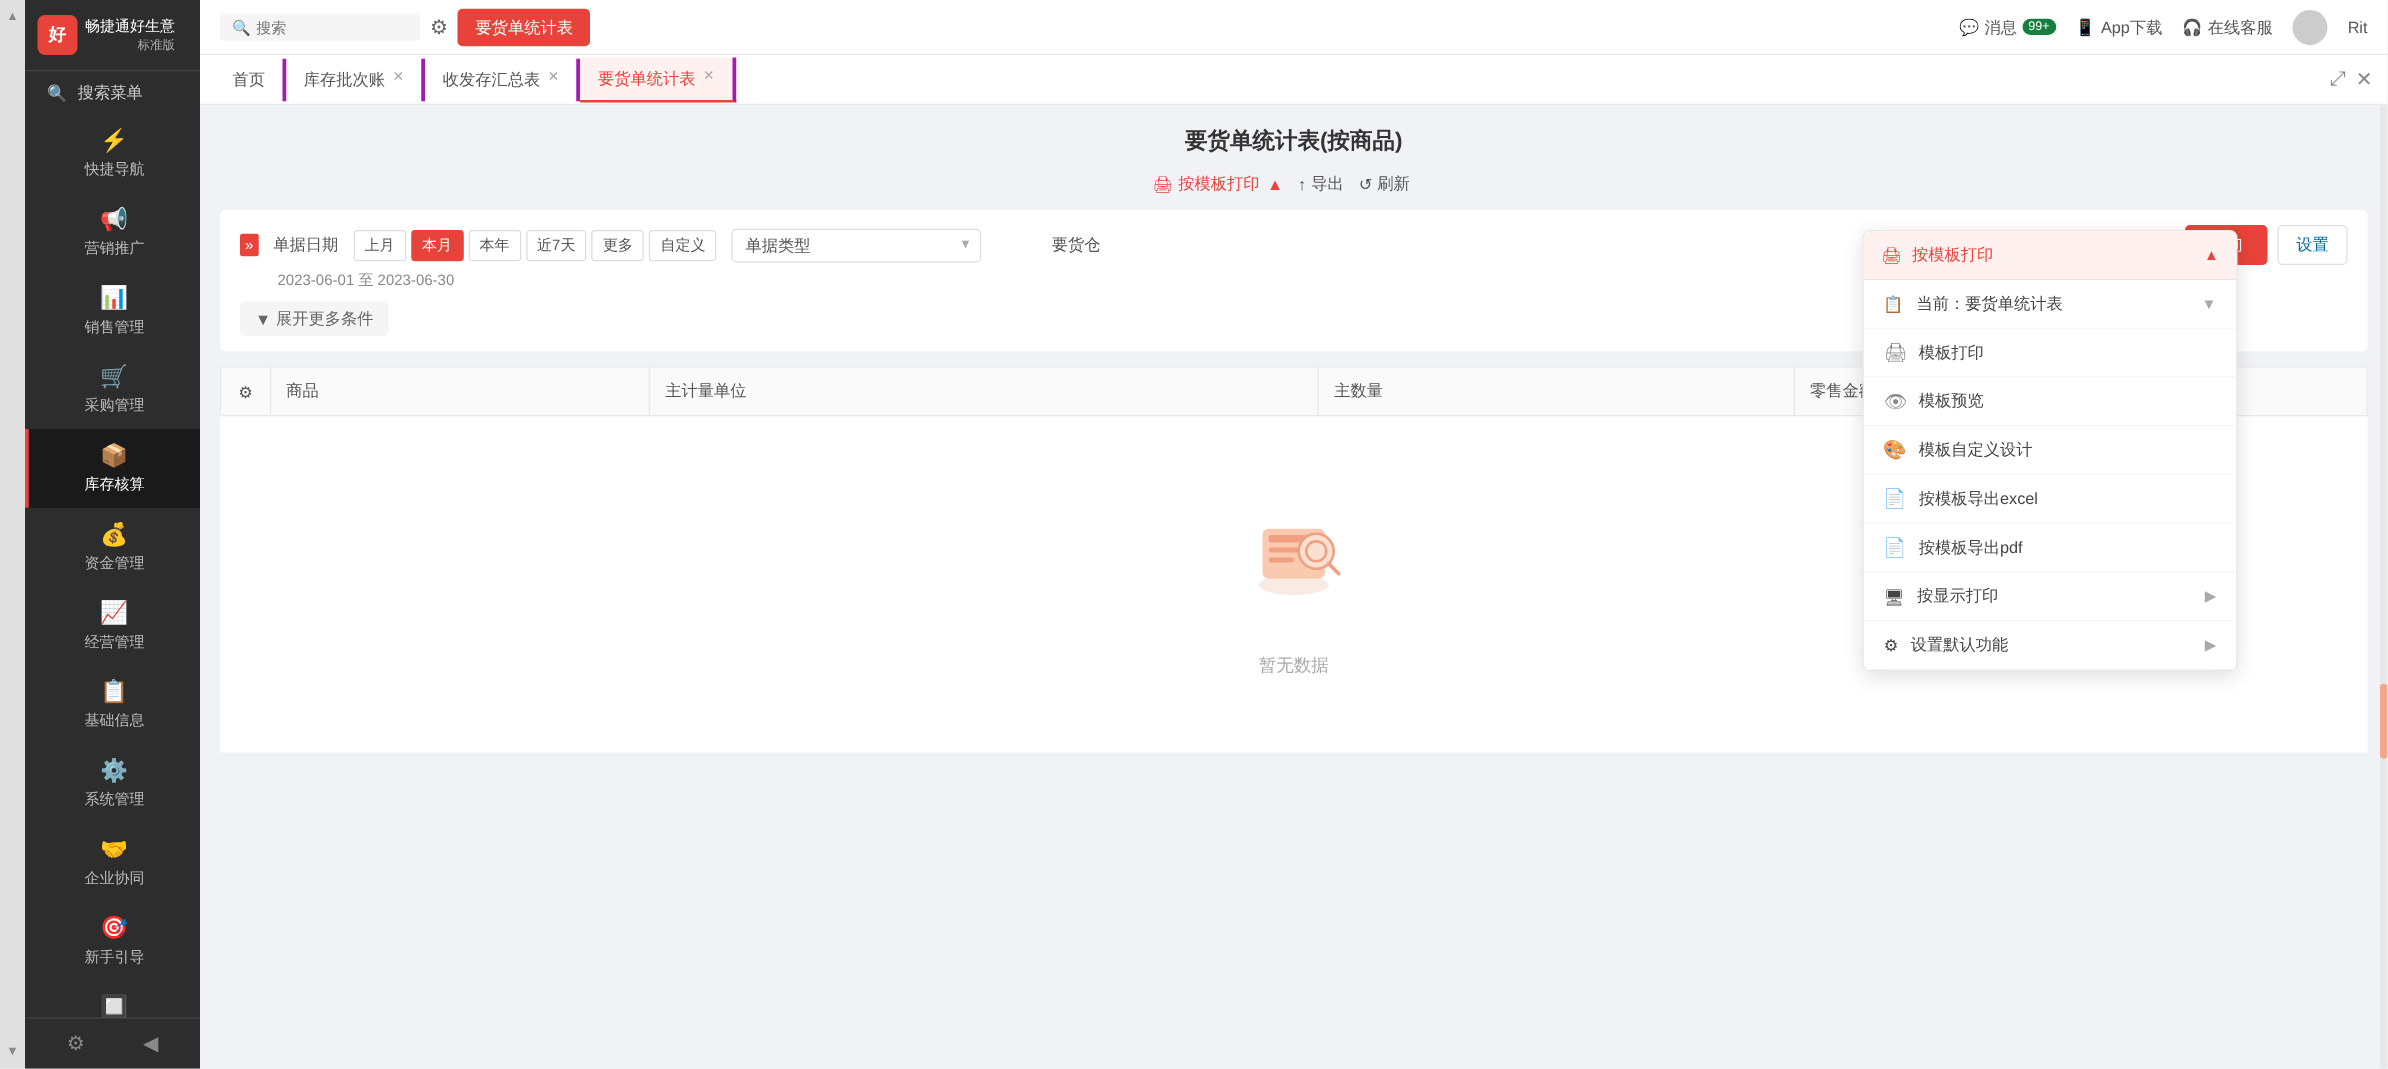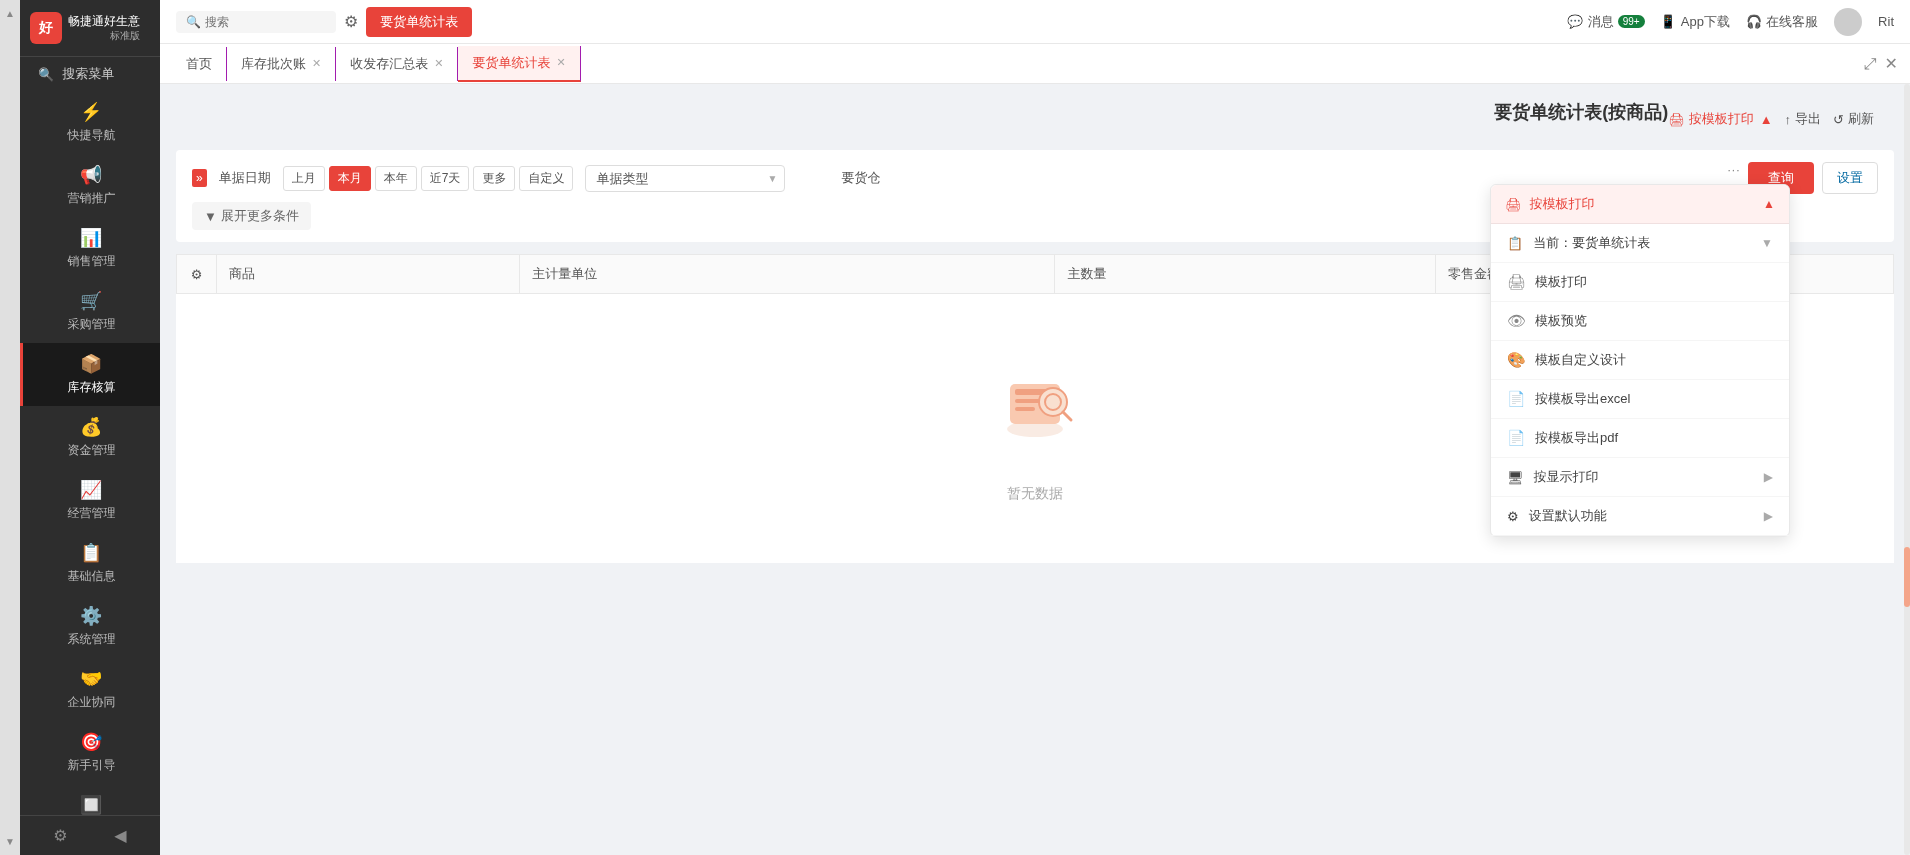--- a/index.html
+++ b/index.html
@@ -37,21 +37,21 @@
     .top-bar-gear { color: #666; cursor: pointer; font-size: 16px; }
     .top-bar-trial { background: #e8433a; color: white; border: none; border-radius: 4px; padding: 6px 14px; cursor: pointer; font-size: 13px; }
     .top-bar-right { display: flex; align-items: center; gap: 16px; }
     .top-bar-item { display: flex; align-items: center; gap: 4px; color: #555; cursor: pointer; font-size: 13px; }
     .top-bar-badge { background: #15803d; color: white; border-radius: 10px; font-size: 10px; padding: 1px 5px; }
     .top-bar-avatar { width: 28px; height: 28px; background: #ccc; border-radius: 50%; }
     .top-bar-username { color: #555; font-size: 13px; }
 
     
     .tabs-bar { background: #fff; height: 40px; display: flex; align-items: center; padding: 0 12px; border-bottom: 1px solid #e8e8e8; }
-    .tab { display: flex; align-items: center; padding: 8px 14px; cursor: pointer; font-size: 13px; color: #555; border-right: 1px solid #a21caf; white-space: nowrap; }
+    .tab { display: flex; align-items: flex-start; padding: 8px 14px; cursor: pointer; font-size: 13px; color: #555; border-right: 3px solid #a21caf; white-space: nowrap; }
     .tab.active { background: #fff1f0; color: #e8433a; border-bottom: 2px solid #e8433a; }
     .tab-close { margin-left: 6px; font-size: 11px; color: #aaa; cursor: pointer; }
     .tabs-actions { margin-left: auto; display: flex; align-items: center; gap: 8px; }
     .tab-expand { cursor: pointer; font-size: 16px; color: #888; }
 
     
     .page-content { flex: 1; padding: 16px; overflow: auto; position: relative; }
     .page-title { font-size: 18px; font-weight: bold; color: #333; margin-bottom: 14px; }
 
     
@@ -227,21 +227,21 @@
         <span>要货单统计表</span>
         <span class="tab-close">✕</span>
       </div>
       <div class="tabs-actions">
         <span class="tab-expand">⤢</span>
         <span class="tab-expand">✕</span>
       </div>
     </div>
 
     <div class="page-content">
-      <div style="display:flex; align-items:center; justify-content:flex-end; margin-bottom:12px;">
+      <div style="display:flex; align-items:center; justify-content:space-between; margin-bottom:12px;flex-direction:column;">
         <h2 class="page-title">要货单统计表(按商品)</h2>
         <div style="display:flex; gap:12px; align-items:center; margin-right:20px;">
           <div style="display:flex; align-items:center; gap:4px; cursor:pointer; color:#e8433a; font-size:13px; position:relative;">
             <span>🖨</span>
             <span>按模板打印</span>
             <span style="margin-left:2px;">▲</span>
           </div>
           <div style="display:flex; align-items:center; gap:4px; cursor:pointer; color:#555; font-size:13px;">
             <span>↑</span>
             <span>导出</span>
@@ -271,20 +271,23 @@
             <select class="filter-select">
               <option>单据类型</option>
             </select>
           </div>
           <span class="filter-tag-label">要货仓</span>
           <div style="margin-left:auto; display:flex; gap:8px;">
             <span style="cursor:pointer; color:#888;">···</span>
             <button class="query-btn">查询</button>
             <button class="settings-btn">设置</button>
           </div>
+        </div>
+        <div style="margin-top:4px; font-size:12px; color:#888; padding-left:30px;">
+          <span>2023-06-01 至 2023-06-30</span>
         </div>
         <div style="margin-top:8px;">
           <button class="filter-expand-btn">
             <span>▼</span>
             <span>展开更多条件</span>
           </button>
         </div>
       </div>
 
       <div style="background:#fff; border-radius:4px; position:relative;">

